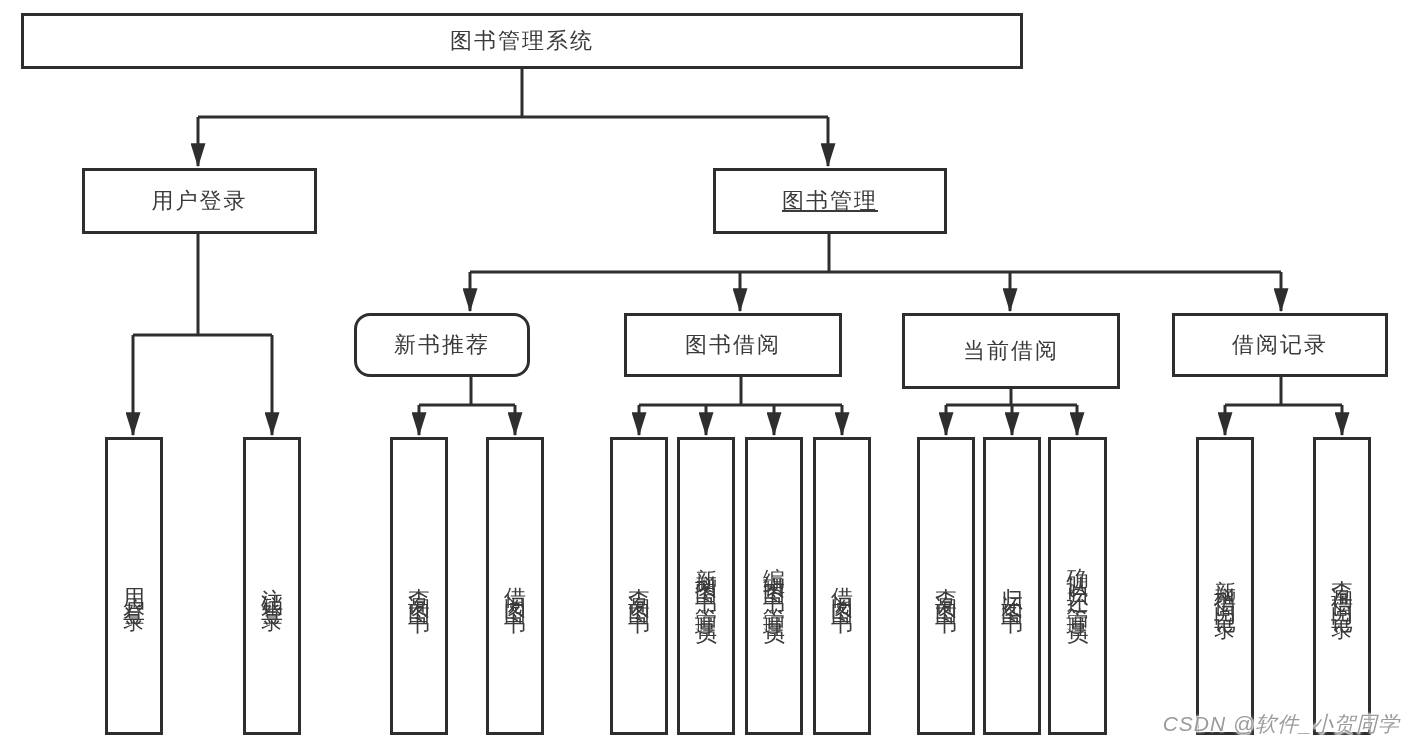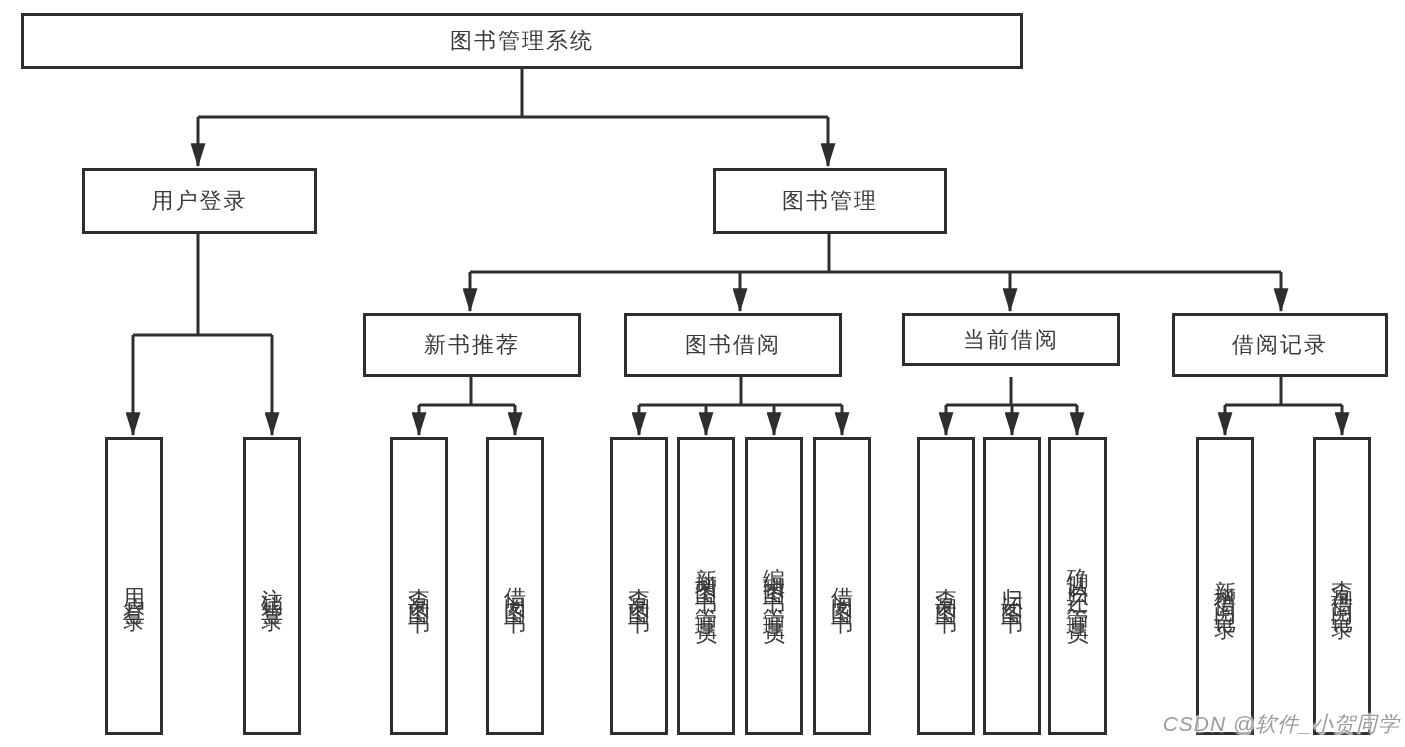--- a/index.html
+++ b/index.html
@@ -104,25 +104,25 @@
       <path d="M1281 377 V405"></path>
       <path d="M1225 405 H1342"></path>
       <path d="M1225 405 V435" marker-end="url(#arr)"></path>
       <path d="M1342 405 V435" marker-end="url(#arr)"></path>
     </g>
   </svg>
 
   <div class="node" style="left:21px; top:13px; width:1002px; height:56px;">图书管理系统</div>
 
   <div class="node" style="left:82px; top:168px; width:235px; height:66px;">用户登录</div>
-  <div class="node" style="left:713px; top:168px; width:234px; height:66px;">图书管理</div>
+  <div class="node" style="left:713px; top:168px; width:234px; height:66px;text-decoration:underline;">图书管理</div>
 
-  <div class="node" style="left:363px; top:313px; width:218px; height:64px;">新书推荐</div>
+  <div class="node" style="left:354px; top:313px; width:176px; height:64px;border-radius:16px;">新书推荐</div>
   <div class="node" style="left:624px; top:313px; width:218px; height:64px;">图书借阅</div>
-  <div class="node" style="left:902px; top:313px; width:218px; height:53px;">当前借阅</div>
+  <div class="node" style="left:902px; top:313px; width:218px; height:76px;">当前借阅</div>
   <div class="node" style="left:1172px; top:313px; width:216px; height:64px;">借阅记录</div>
 
   <div class="node vertical" style="left:105px; top:437px; width:58px; height:298px;">用户登录</div>
   <div class="node vertical" style="left:243px; top:437px; width:58px; height:298px;">注销登录</div>
 
   <div class="node vertical" style="left:390px; top:437px; width:58px; height:298px;">查询图书</div>
   <div class="node vertical" style="left:486px; top:437px; width:58px; height:298px;">借阅图书</div>
 
   <div class="node vertical" style="left:610px; top:437px; width:58px; height:298px;">查询图书</div>
   <div class="node vertical" style="left:677px; top:437px; width:58px; height:298px;">新增图书（管理员）</div>

